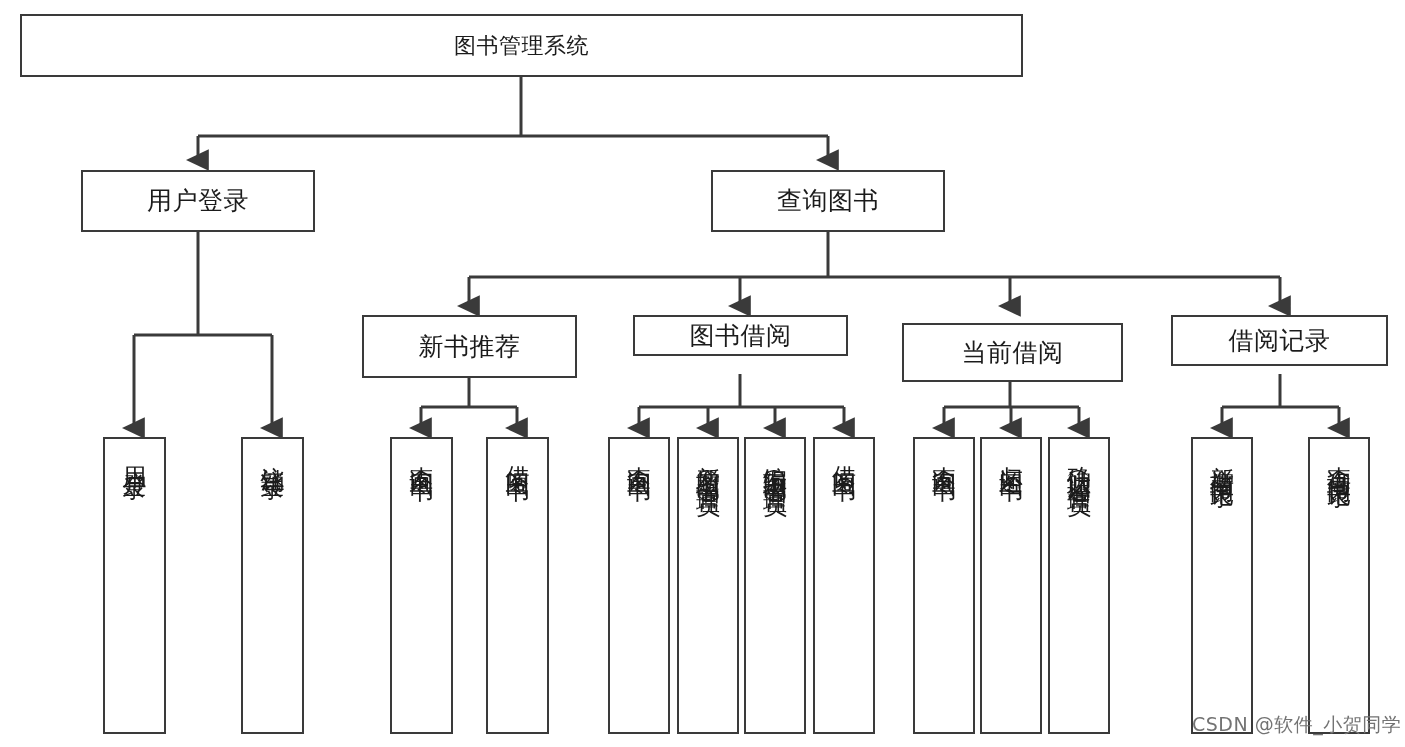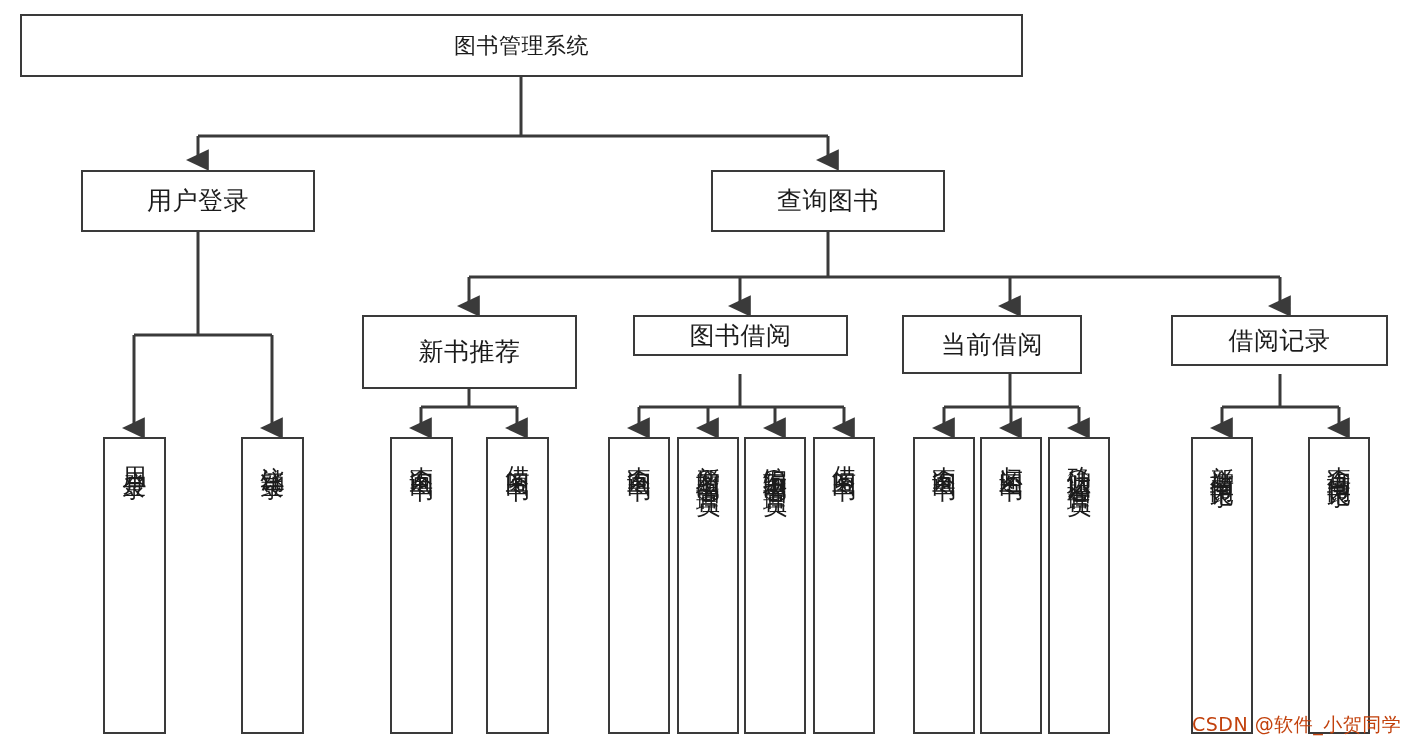--- a/index.html
+++ b/index.html
@@ -60,21 +60,21 @@
     font-size: 24px;
     line-height: 1;
     letter-spacing: 4px;
     white-space: nowrap;
   }
   .watermark {
     position: absolute;
     left: 1192px;
     top: 712px;
     font-size: 19px;
-    color: #c2410c;
+    color: #737373;
     white-space: nowrap;
     letter-spacing: 0.5px;
   }
 </style>
 </head>
 <body>
 
 <div id="canvas">
 
   <svg id="wires" viewBox="0 0 1405 747">
@@ -132,29 +132,29 @@
   </div>
 
   <div class="node horiz" style="left:81px; top:170px; width:234px; height:62px;">
     <span class="label">用户登录</span>
   </div>
 
   <div class="node horiz" style="left:711px; top:170px; width:234px; height:62px;">
     <span class="label">查询图书</span>
   </div>
 
-  <div class="node horiz" style="left:362px; top:315px; width:215px; height:74px;">
+  <div class="node horiz" style="left:362px; top:315px; width:215px; height:63px;">
     <span class="label">新书推荐</span>
   </div>
 
   <div class="node horiz" style="left:633px; top:315px; width:215px; height:41px;">
     <span class="label">图书借阅</span>
   </div>
 
-  <div class="node horiz" style="left:902px; top:315px; width:180px; height:59px;">
+  <div class="node horiz" style="left:902px; top:323px; width:221px; height:59px;">
     <span class="label">当前借阅</span>
   </div>
 
   <div class="node horiz" style="left:1171px; top:315px; width:217px; height:51px;">
     <span class="label">借阅记录</span>
   </div>
 
   <div class="node vert" style="left:103px; top:437px; width:63px; height:297px;">
     <span class="label">用户登录</span>
   </div>

